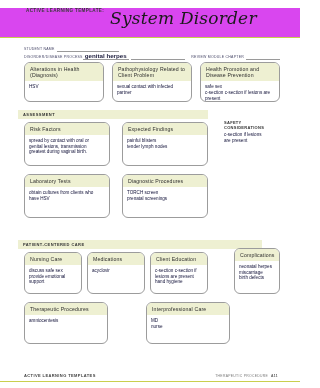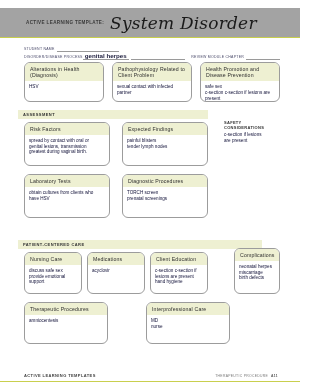--- a/index.html
+++ b/index.html
@@ -7,23 +7,23 @@
     width: 300px; height: 388px;
     background: #ffffff;
     font-family: "Liberation Sans", sans-serif;
     overflow: hidden;
   }
   .page { position: relative; width: 300px; height: 388px; background: #fff; }
 
   
   .banner {
     position: absolute; top: 8px; left: 0; width: 300px; height: 30px;
-    background: #a3a3a3;
+    background: #d946ef;
     border-bottom: 1.5px solid #c9cf4e;
-    display: flex; align-items: center;
+    display: flex; 
   }
   .banner-alt {
     font-size: 4.6px; letter-spacing: .35px; font-weight: 700;
     color: #3a3a3a; margin-left: 26px; text-transform: uppercase;
   }
   .banner-title {
     font-family: "DejaVu Serif", serif;
     font-style: italic; font-size: 17px; color: #1a1a1a;
     margin-left: 6px; letter-spacing: .2px;
   }

